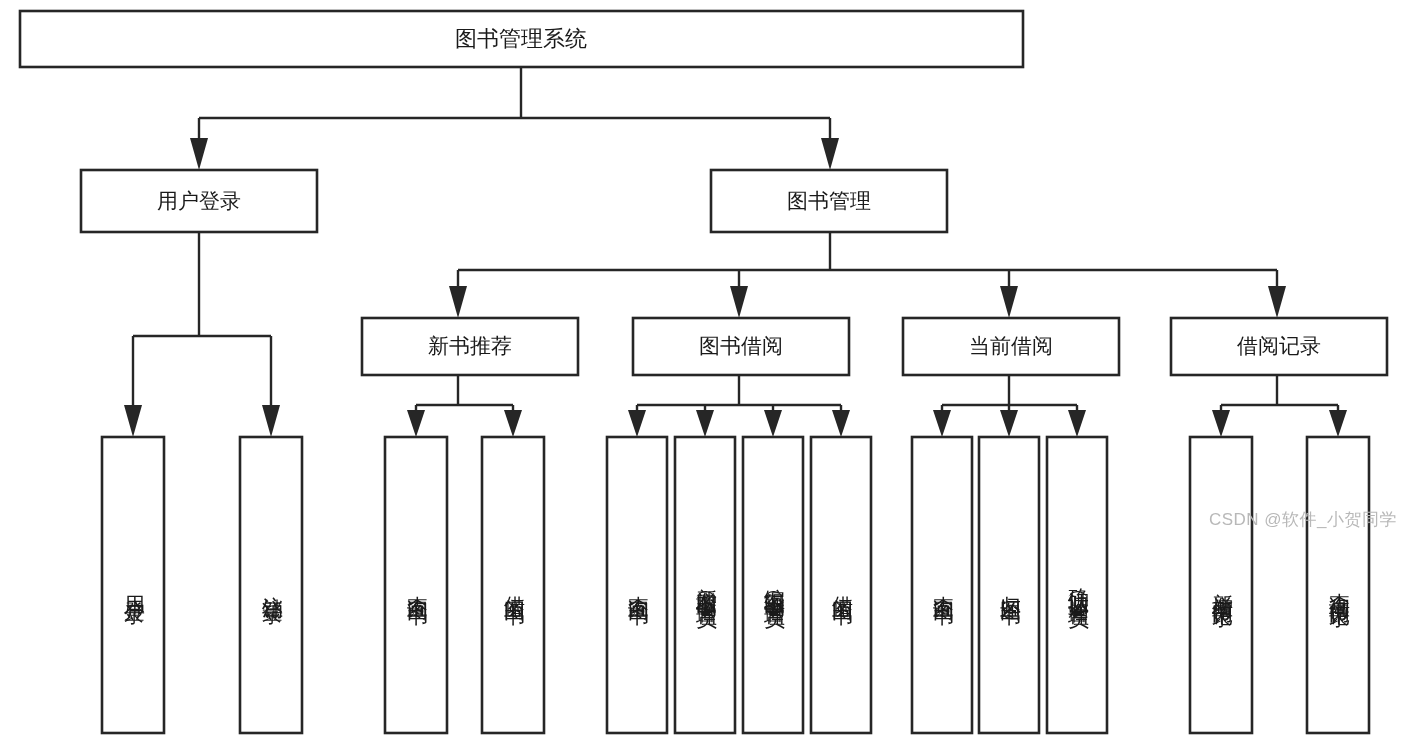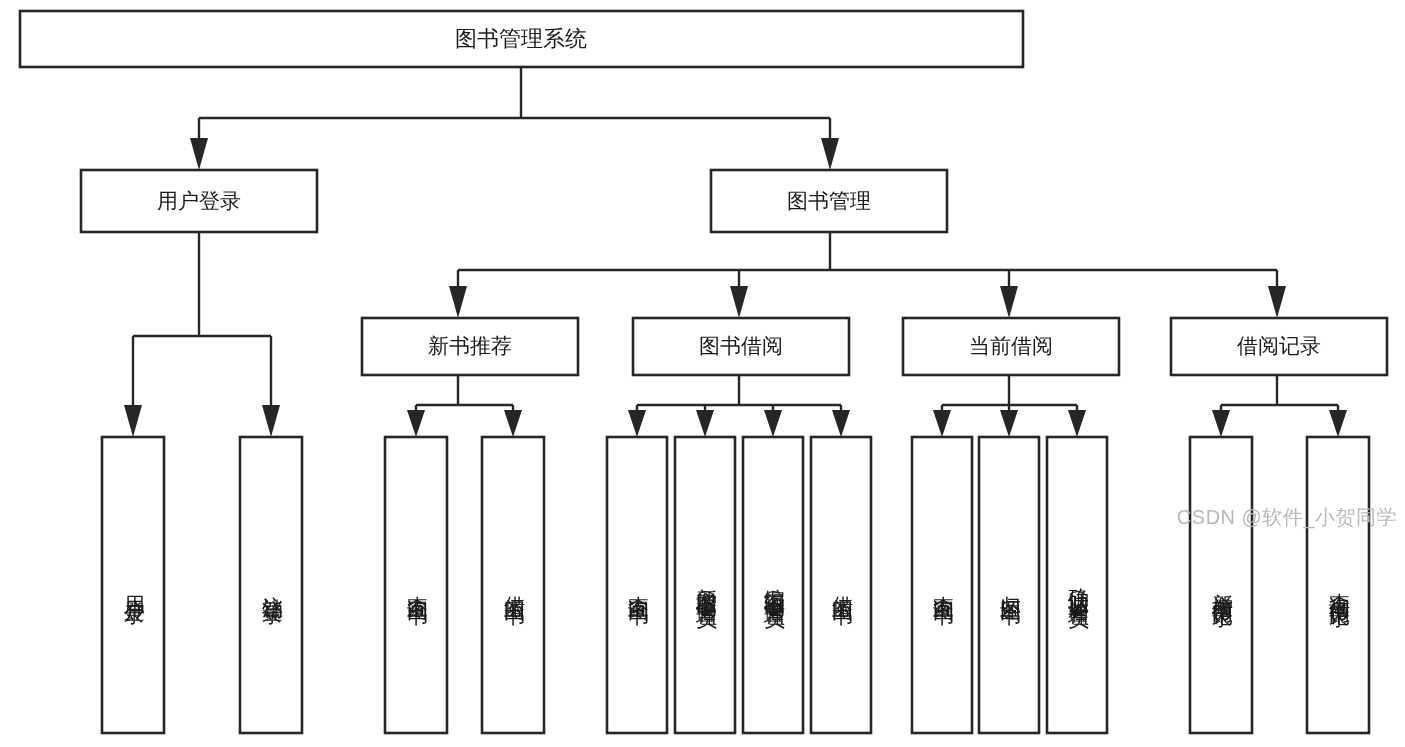--- a/index.html
+++ b/index.html
@@ -56,21 +56,21 @@
     letter-spacing: 3px;
   }
   .title-label {
     font-size: 22px;
   }
   .watermark {
     position: absolute;
     right: 8px;
     bottom: 6px;
     font-family: "Liberation Sans", "DejaVu Sans", sans-serif;
-    font-size: 20px;
+    font-size: 17px;
     color: #b8b8b8;
     letter-spacing: 0.5px;
     white-space: nowrap;
     user-select: none;
   }
 </style>
 </head>
 <body>
 
 <div id="diagram-root">

